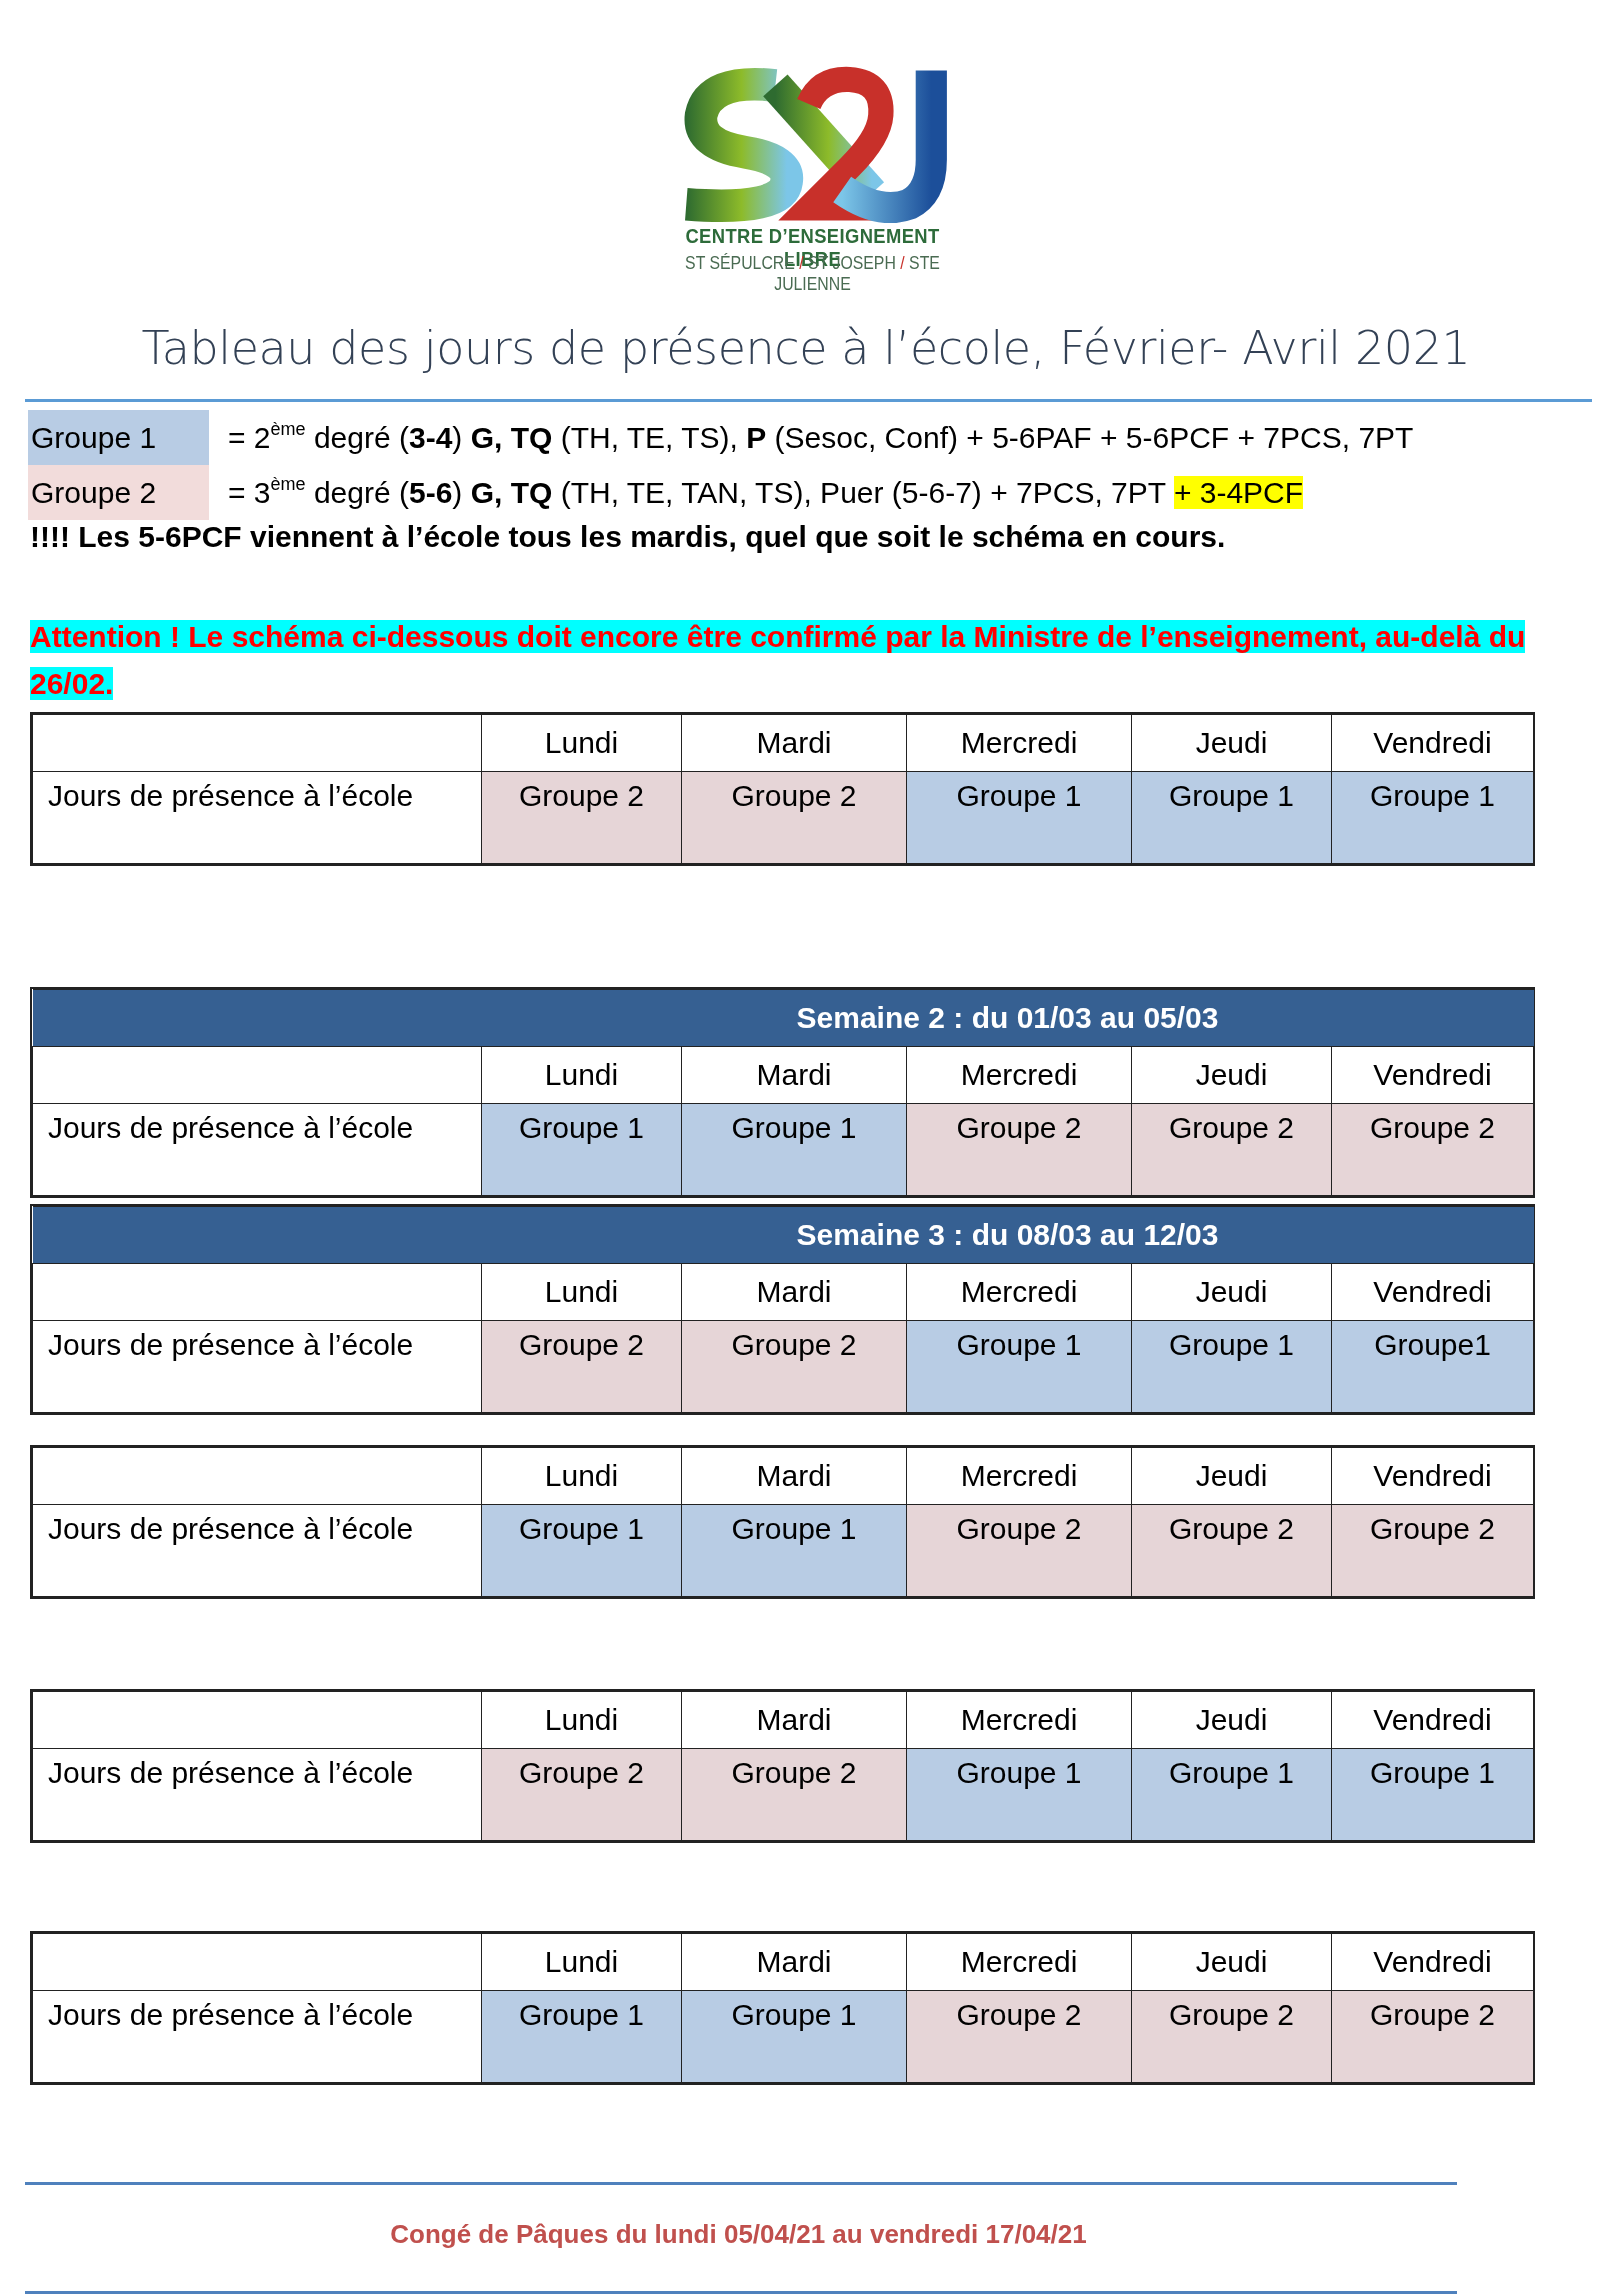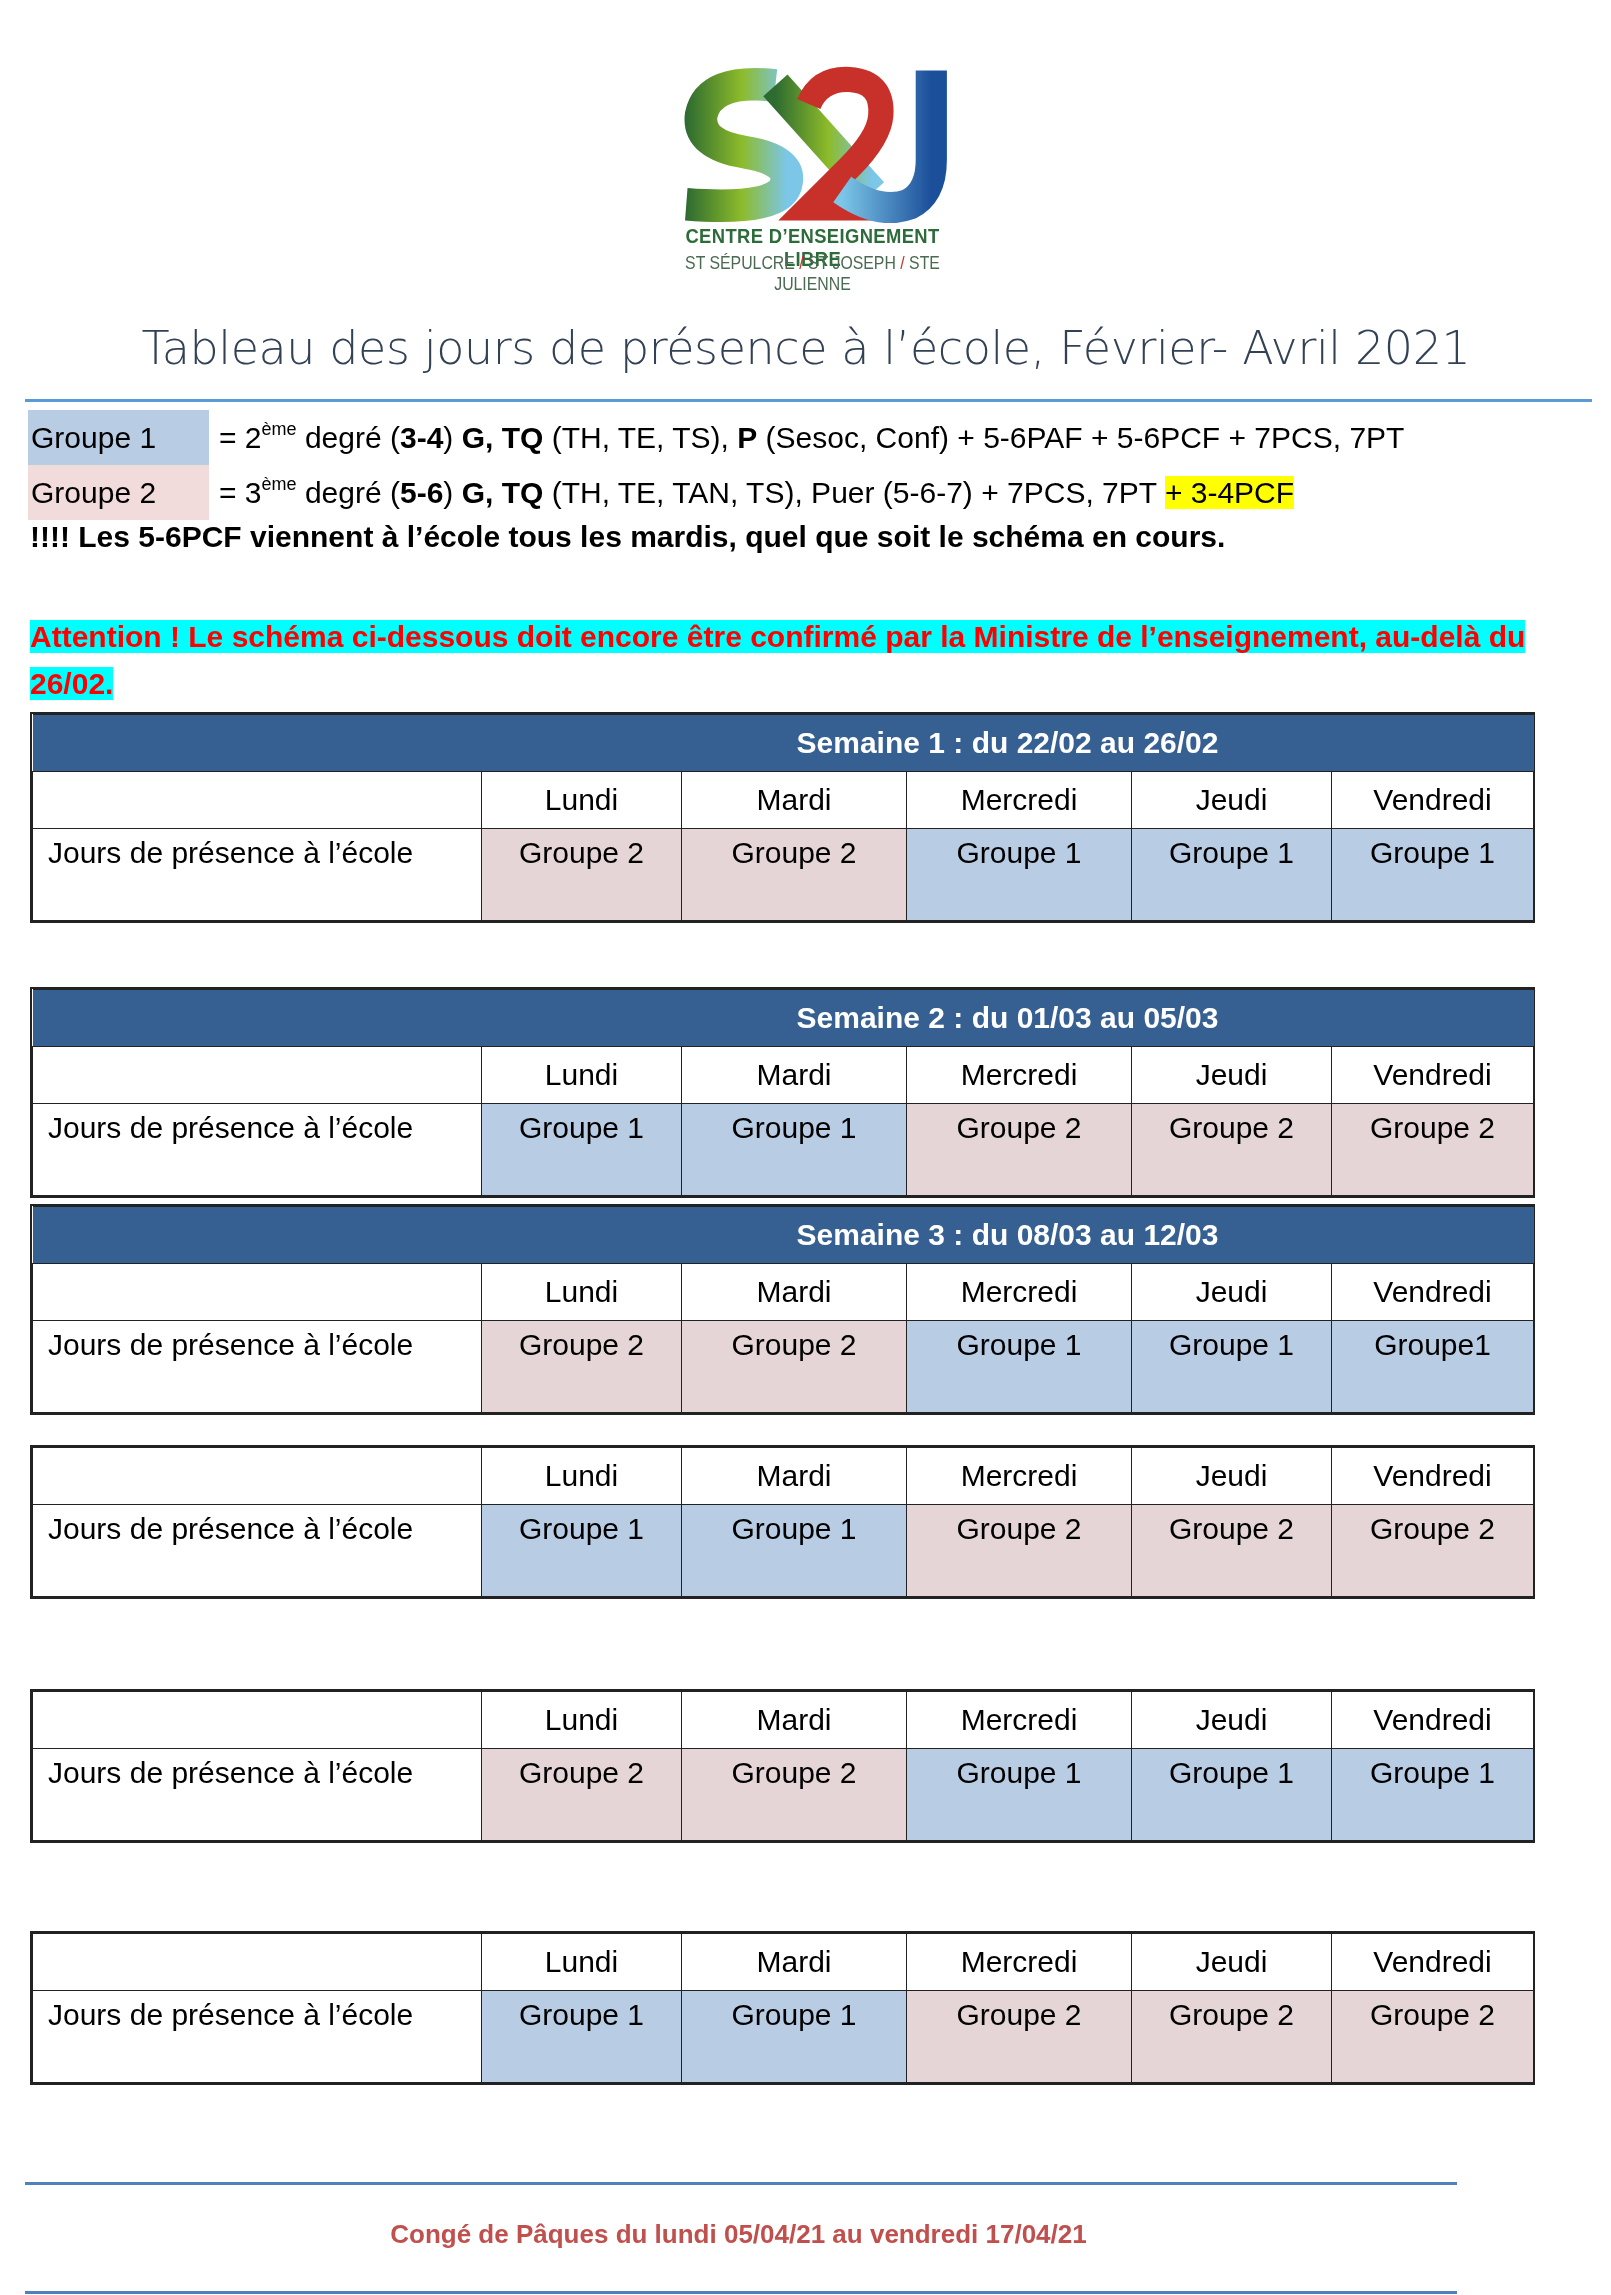--- a/index.html
+++ b/index.html
@@ -14,21 +14,21 @@
     font-family: "Liberation Sans", sans-serif; font-size: 18px; color: #4a6b52; transform: scaleX(0.88); }
   .logo-line2 .slash { color: #c8302a; }
   .title { position: absolute; left: 0; top: 321px; width: 1612px; text-align: center;
     font-family: "DejaVu Sans", sans-serif; font-weight: 300; font-size: 46px; color: #334155; letter-spacing: -0.4px; }
   .title-rule { position: absolute; left: 25px; top: 399px; width: 1567px; height: 3px; background: #5b9bd5; }
 
   .legend-row { position: absolute; left: 28px; height: 55px; font-size: 30px; line-height: 55px; white-space: nowrap; }
   .legend-swatch { display: inline-block; width: 181px; padding-left: 3px; box-sizing: border-box; }
   .g1bg { background: #b8cce4; }
   .g2bg { background: #f2dcdb; }
-  .legend-text { display: inline-block; padding-left: 10px; }
+  .legend-text { display: inline-block; padding-left: 19px; }
   .legend-text sup { font-size: 18px; vertical-align: 13.4px; line-height: 0; }
   .hl { background: #ffff00; font-weight: normal; }
   b { font-weight: bold; }
   .note { position: absolute; left: 30px; top: 520px; font-size: 30px; font-weight: bold; white-space: nowrap; }
   .warning { position: absolute; left: 30px; top: 613px; width: 1536px; font-size: 30px; font-weight: bold; color: #ff0000; line-height: 47px; }
   .warning span { background: #00ffff; box-decoration-break: clone; -webkit-box-decoration-break: clone; }
 
   .week { position: absolute; left: 30px; width: 1501px; border: 2.2px solid #222; border-collapse: collapse; }
   .week table { width: 100%; border-collapse: collapse; table-layout: fixed; }
   .week td, .week th { border: 1.5px solid #222; text-align: center; font-size: 30px; padding: 0; }
@@ -91,24 +91,20 @@
       <table>
         <colgroup>
           <col style="width:449px">
           <col style="width:200px">
           <col style="width:225px">
           <col style="width:225px">
           <col style="width:200px">
           <col style="width:202px">
         </colgroup>
         <tbody>
-          <tr class="hdr">
-            <th></th>
-            <th colspan="5">Semaine 1 : du 22/02 au 26/02</th>
-          </tr>
           <tr class="days">
             <td></td>
             <td>Lundi</td>
             <td>Mardi</td>
             <td>Mercredi</td>
             <td>Jeudi</td>
             <td>Vendredi</td>
           </tr>
           <tr class="pres">
             <td class="label">Jours de présence à l’école</td>

